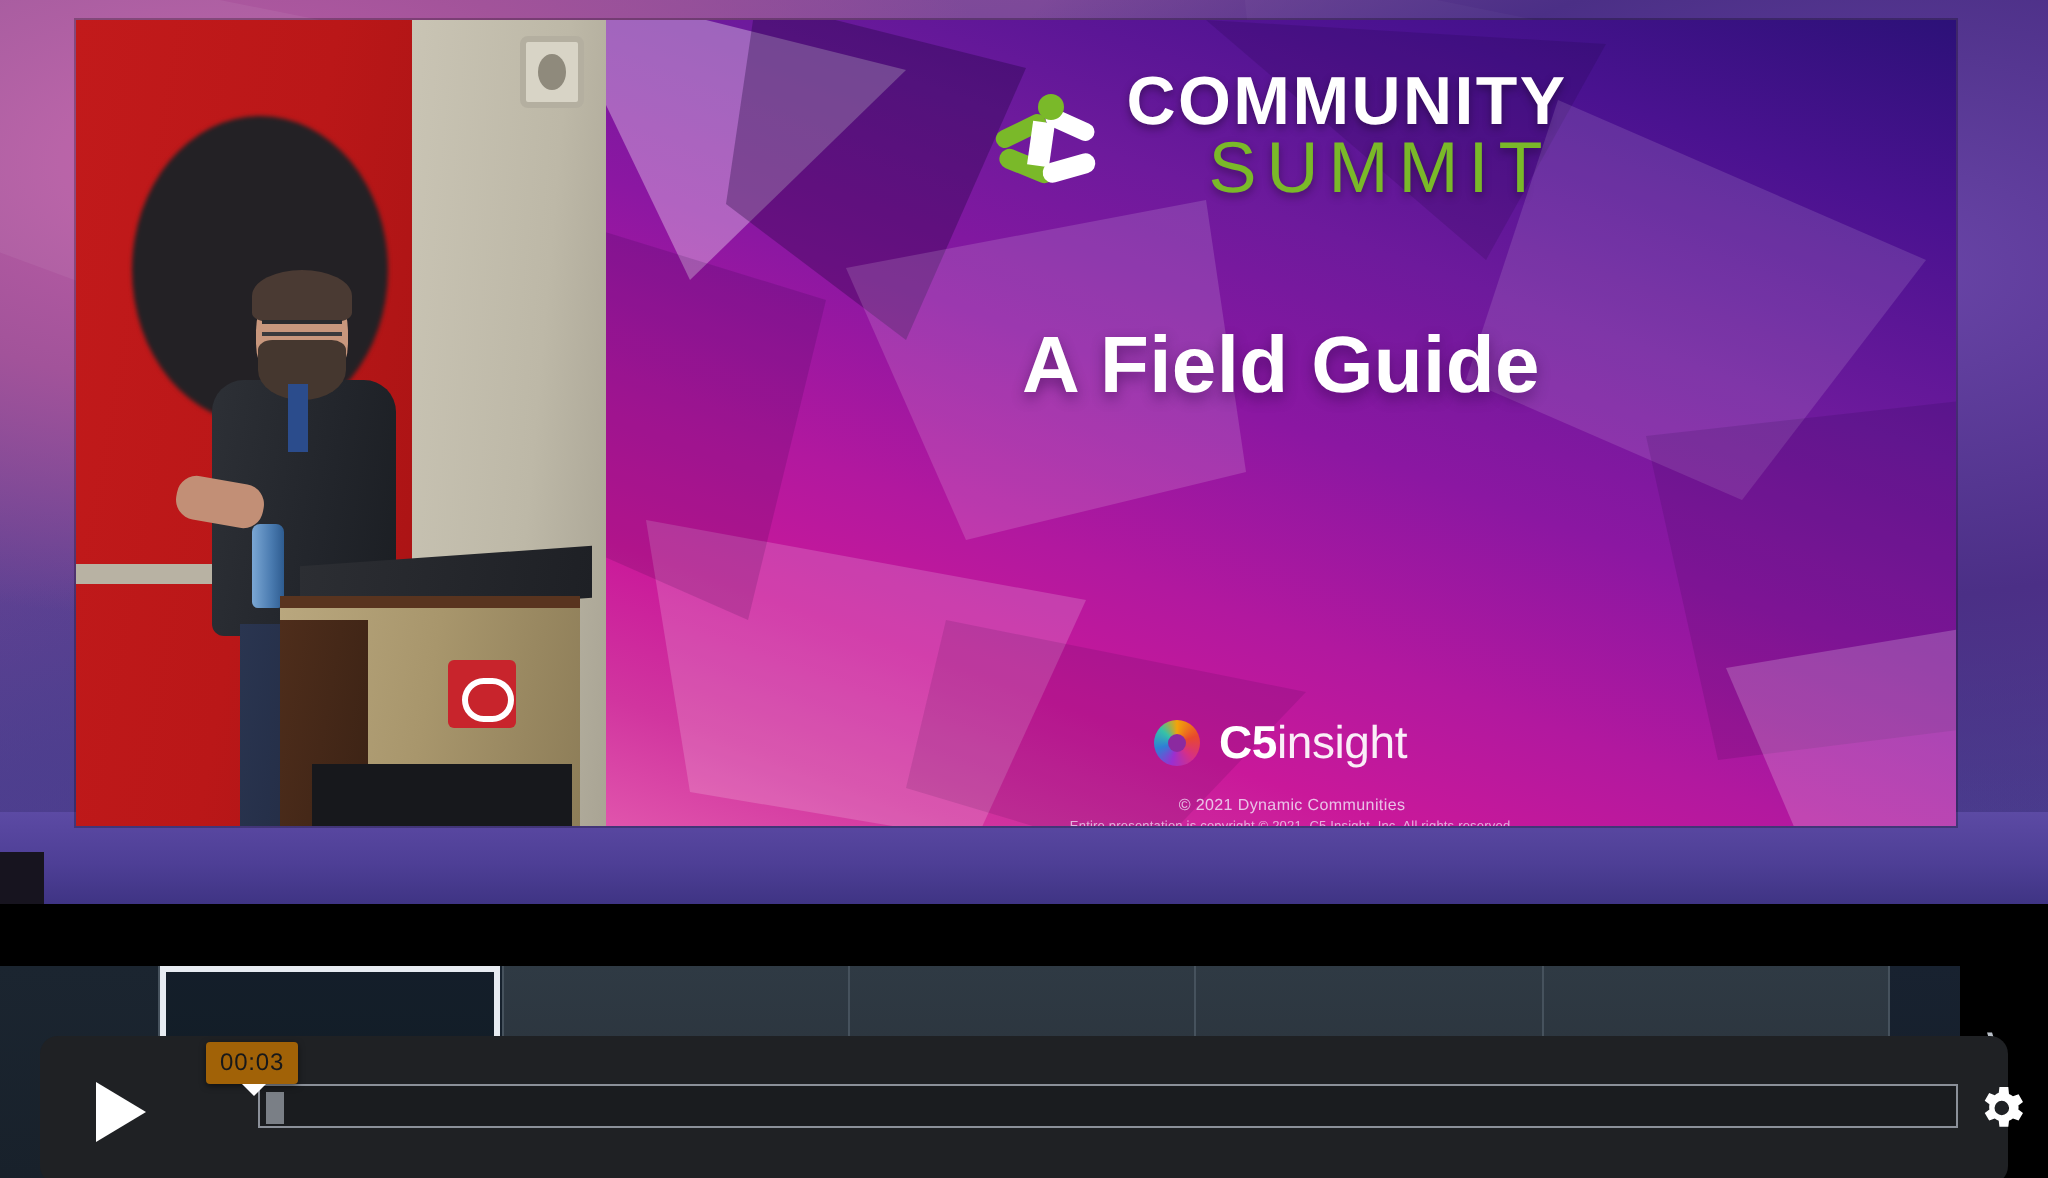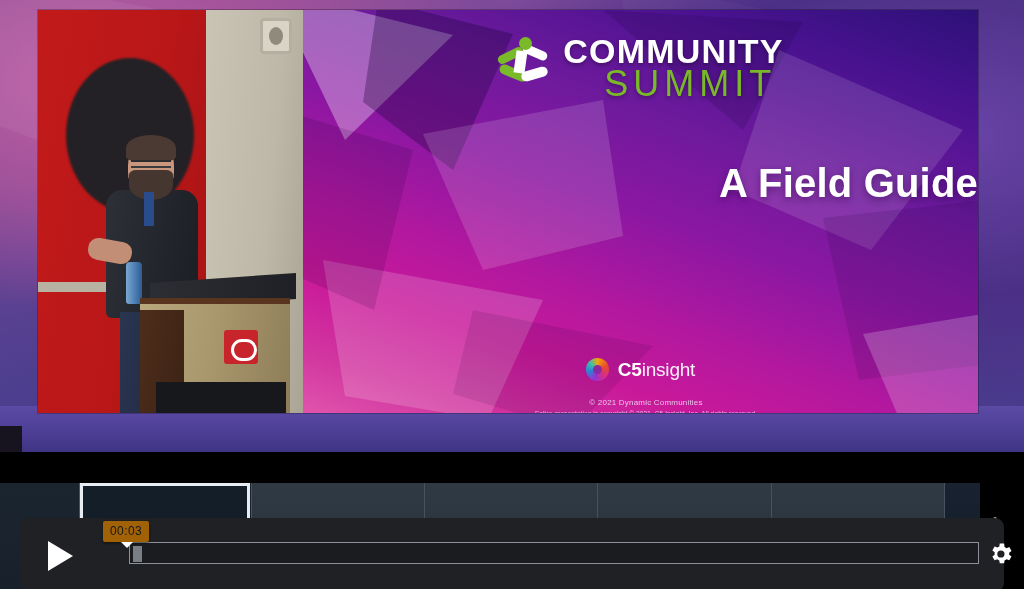--- a/index.html
+++ b/index.html
@@ -178,21 +178,21 @@
     mix-blend-mode: screen;
     opacity: .33;
   }
   #deck .polyd {
     position: absolute;
     background: rgba(20,0,50,0.30);
   }
 
   .logo-block{
     position:absolute; left:0; right:0; top:26px;
-    display:flex; align-items:flex-start; justify-content:center;
+    display:flex; align-items:flex-end; justify-content:center;
     gap:14px;
   }
   .runner{ width:52px; height:54px; position:relative; }
   .runner i{ position:absolute; display:block; }
   .runner .head{
     left:22px; top:1px; width:13px; height:13px; border-radius:50%;
     background:#7ab929;
   }
   .runner .armL{
     left:0px; top:15px; width:27px; height:9px; border-radius:5px;
@@ -222,21 +222,21 @@
   }
   .logo-words .l2{
     font-size:36px; font-weight:normal; color:#7ab929;
     letter-spacing:5px;
     text-shadow:0 2px 4px rgba(0,0,0,.35);
     margin-left:41px;
   }
 
   .deck-title{
     position:absolute; left:0; right:0; top:150px;
-    text-align:right; color:#fff;
+    text-align:center; color:#fff;
     font-size:40px; font-weight:bold; line-height:1.18;
     letter-spacing:.2px;
     text-shadow:0 3px 7px rgba(40,0,60,.45);
   }
   .deck-sub{
     position:absolute; left:0; right:0; top:268px;
     text-align:center; color:#f2e6f7;
     font-size:17px; letter-spacing:.3px;
     text-shadow:0 2px 5px rgba(40,0,60,.4);
   }
@@ -248,21 +248,21 @@
   .c5-mark{
     width:23px; height:23px; border-radius:50%;
     background:conic-gradient(#f2a40a 0deg, #e8492d 70deg, #d62f86 135deg,
                #9b2fd0 195deg, #2f7fd6 255deg, #36c1a8 310deg, #f2a40a 360deg);
     position:relative;
   }
   .c5-mark:after{
     content:""; position:absolute; left:7px; top:7px; width:9px; height:9px;
     border-radius:50%; background:#8b2aa0;
   }
-  .c5-name{ font-size:19px; color:#fff; letter-spacing:-.2px; }
+  .c5-name{ font-size:23px; color:#fff; letter-spacing:-.2px; }
   .c5-name b{ font-weight:bold; }
   .c5-name span{ font-weight:normal; opacity:.93; }
 
   .fineprint{
     position:absolute; left:0; right:0; top:388px;
     text-align:center; color:#f0dff5;padding-left:11px;
   }
   .fineprint .fp1{ font-size:8px; opacity:.85; letter-spacing:.2px; }
   .fineprint .fp2{ font-size:6.5px; opacity:.75; margin-top:3px; letter-spacing:.1px; }
 

